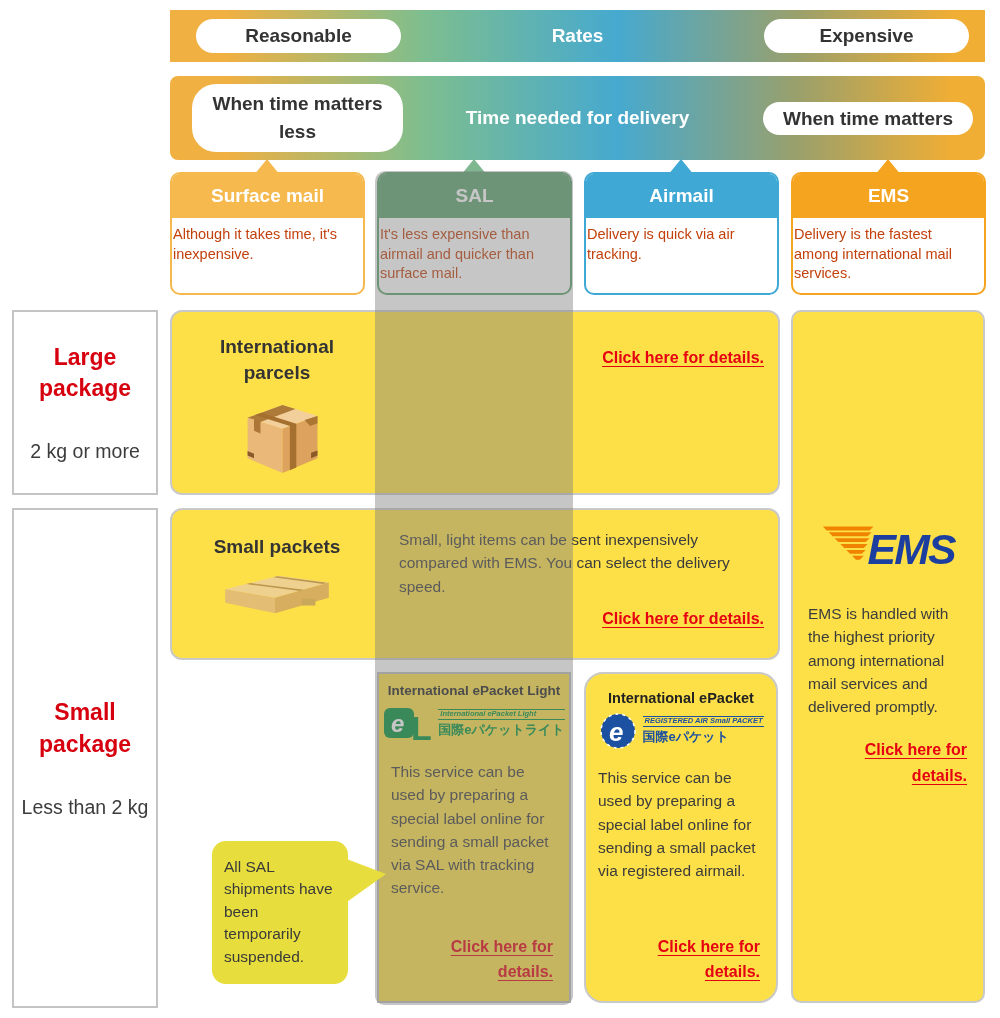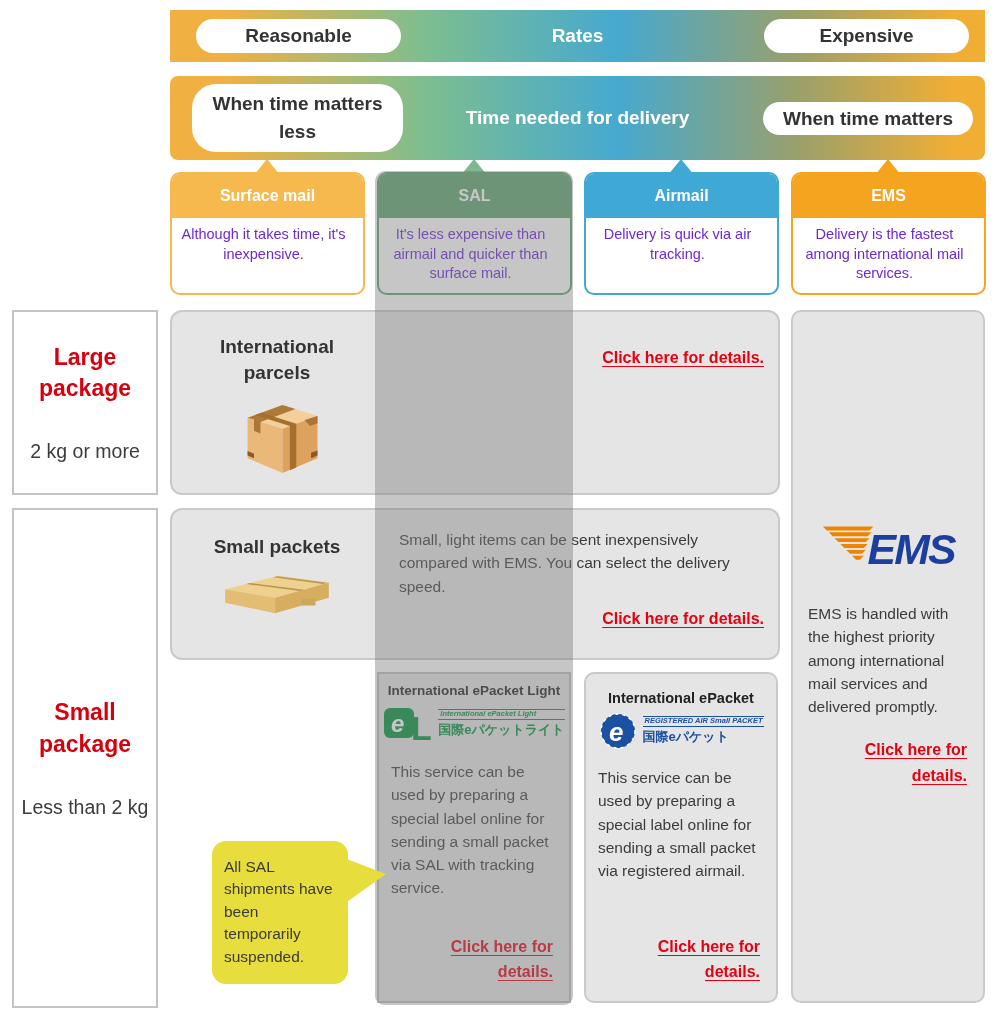--- a/index.html
+++ b/index.html
@@ -25,46 +25,46 @@
     border-left:13px solid transparent;border-right:13px solid transparent;}
   .caret-surface{left:254px;border-bottom:16px solid #f5b94e;}
   .caret-sal{left:461px;border-bottom:16px solid #7fb791;}
   .caret-airmail{left:668px;border-bottom:16px solid #3fa8d5;}
   .caret-ems{left:875px;border-bottom:16px solid #f5a41f;}
 
   
   .col-box{position:absolute;top:172px;width:195px;height:123px;background:#fff;
     border-radius:10px;overflow:hidden;box-sizing:border-box;border:2px solid;}
   .col-box .col-head{height:44px;display:flex;align-items:center;justify-content:center;
-    color:#fff;font-weight:bold;font-size:16px;}
-  .col-box .col-desc{padding:7px 9px 0 1px;text-align:center;font-size:14.5px;line-height:1.35;color:#6d28d9;}
+    color:#fff;font-weight:bold;font-size:19px;}
+  .col-box .col-desc{padding:7px 9px 0 1px;font-size:14.5px;line-height:1.35;color:#c2410c;}
   .col-surface{left:170px;border-color:#f5b94e;}
   .col-surface .col-head{background:#f5b94e;}
   .col-sal{left:377px;border-color:#5fa571;}
   .col-sal .col-head{background:#5fa571;}
   .col-airmail{left:584px;border-color:#3fa8d5;}
   .col-airmail .col-head{background:#3fa8d5;}
   .col-ems{left:791px;border-color:#f5a41f;}
   .col-ems .col-head{background:#f5a41f;}
 
   
   .row-label{position:absolute;left:12px;width:146px;background:#fff;border:2px solid #c4c4c4;
     box-sizing:border-box;display:flex;flex-direction:column;align-items:center;justify-content:center;
     text-align:center;gap:34px;}
   .row-large{top:310px;height:185px;}
   .row-small{top:508px;height:500px;}
   .row-title{color:#d7000f;font-weight:bold;font-size:23px;line-height:1.35;}
   .row-sub{color:#3c3c3c;font-size:19.5px;margin-top:2px;}
 
   
-  .cell{position:absolute;background:#e5e5e5;border:2px solid #c9c9c9;box-sizing:border-box;border-radius:12px;}
+  .cell{position:absolute;background:#fde047;border:2px solid #c9c9c9;box-sizing:border-box;border-radius:12px;}
   .cell-parcels{left:170px;top:310px;width:610px;height:185px;}
   .cell-packets{left:170px;top:508px;width:610px;height:152px;}
   .cell-epl{left:377px;top:672px;width:194px;height:331px;border-radius:0;border-color:#bdbdbd;}
-  .cell-ep{left:584px;top:672px;width:194px;height:331px;border-radius:10px;}
+  .cell-ep{left:584px;top:672px;width:194px;height:331px;border-radius:19px;}
   .cell-ems{left:791px;top:310px;width:194px;height:693px;border-radius:10px;}
 
   .cell-left{position:absolute;left:30px;top:22px;width:150px;text-align:center;}
   .cell-title{font-weight:bold;font-size:19px;color:#333;line-height:1.35;}
   .cell-desc{font-size:15.5px;line-height:1.5;color:#3c3c3c;}
   .cell-right{position:absolute;left:227px;top:25px;width:365px;}
   .cell-packets .cell-right{top:18px;}
   .cell-packets .cell-left{top:24px;}
 
   .red-link{display:block;color:#e50012;font-weight:bold;font-size:16px;text-decoration:underline;

